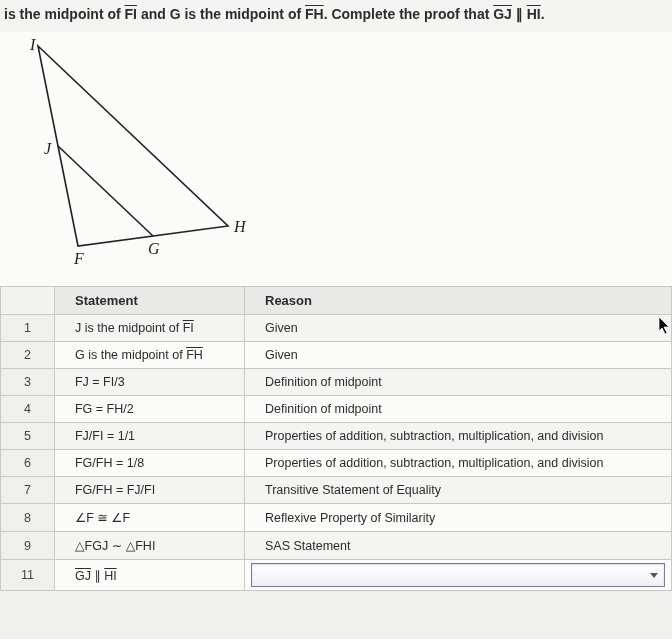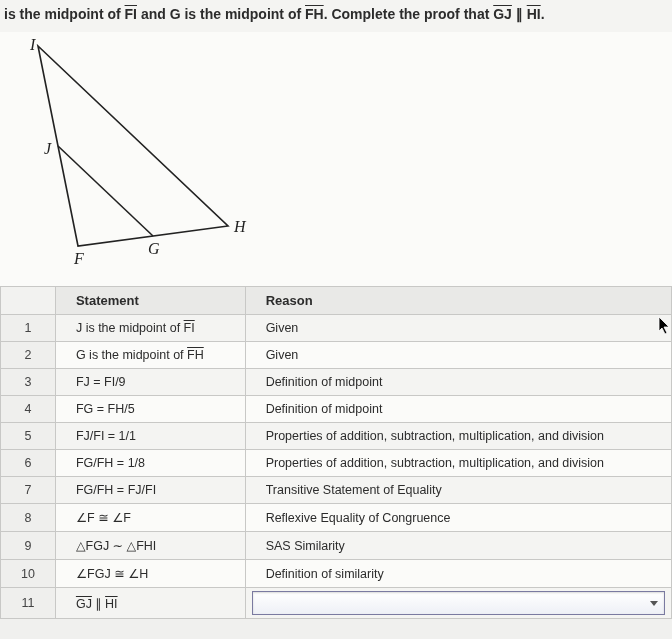--- a/index.html
+++ b/index.html
@@ -117,57 +117,52 @@
         <td>J is the midpoint of <span class="ov">FI</span></td>
         <td>Given</td>
       </tr>
       <tr>
         <td class="numcol">2</td>
         <td>G is the midpoint of <span class="ov">FH</span></td>
         <td>Given</td>
       </tr>
       <tr>
         <td class="numcol">3</td>
-        <td>FJ = FI/9</td>
+        <td>FJ = FI/3</td>
         <td>Definition of midpoint</td>
       </tr>
       <tr>
         <td class="numcol">4</td>
-        <td>FG = FH/5</td>
+        <td>FG = FH/2</td>
         <td>Definition of midpoint</td>
       </tr>
       <tr>
         <td class="numcol">5</td>
         <td>FJ/FI = 1/1</td>
         <td>Properties of addition, subtraction, multiplication, and division</td>
       </tr>
       <tr>
         <td class="numcol">6</td>
         <td>FG/FH = 1/8</td>
         <td>Properties of addition, subtraction, multiplication, and division</td>
       </tr>
       <tr>
         <td class="numcol">7</td>
         <td>FG/FH = FJ/FI</td>
         <td>Transitive Statement of Equality</td>
       </tr>
       <tr>
         <td class="numcol">8</td>
         <td>∠F ≅ ∠F</td>
-        <td>Reflexive Equality of Congruence</td>
+        <td>Reflexive Property of Similarity</td>
       </tr>
       <tr>
         <td class="numcol">9</td>
         <td>△FGJ ∼ △FHI</td>
-        <td>SAS Similarity</td>
-      </tr>
-      <tr>
-        <td class="numcol">10</td>
-        <td>∠FGJ ≅ ∠H</td>
-        <td>Definition of similarity</td>
+        <td>SAS Statement</td>
       </tr>
       <tr>
         <td class="numcol">11</td>
         <td><span class="ov">GJ</span> ∥ <span class="ov">HI</span></td>
         <td style="padding: 3px 6px;">
           <div class="reason-input">
             <div class="arrow"></div>
           </div>
         </td>
       </tr>

